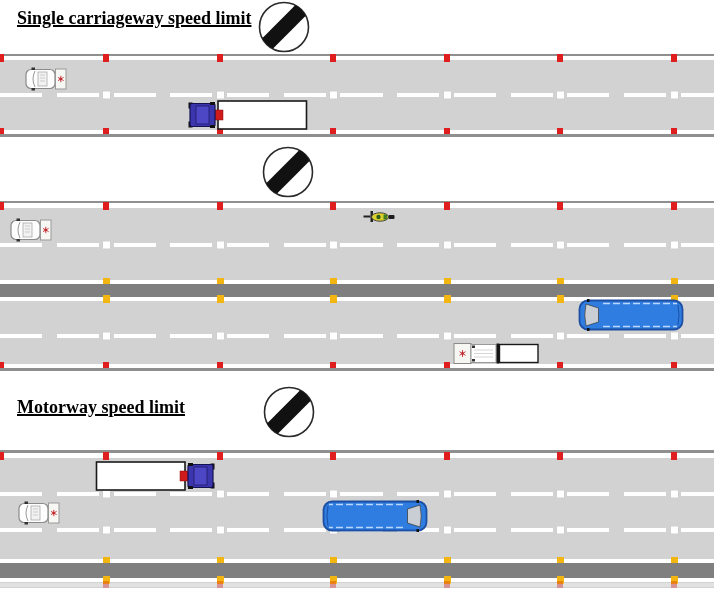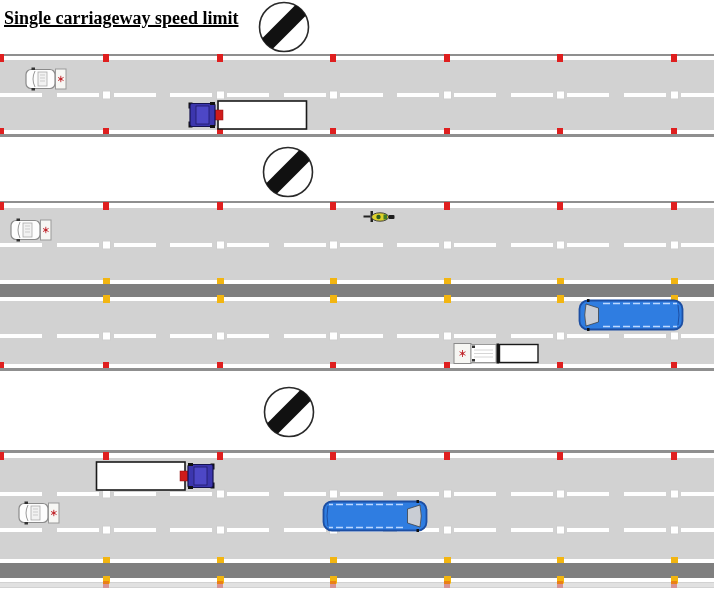--- a/index.html
+++ b/index.html
@@ -1,18 +1,18 @@
 <!DOCTYPE html>
 <html style="--asphalt: #d2d2d2; --central_reservation: #7f7f7f; --stud_red: #df1f1f; --stud_amber: #f2b511; --lane_marking: #ffffff; --hairline: #8f8f8f; --truck_cab_blue: #3c36ae; --trailer_coupling_red: #cf1b1b; --bus_blue: #2f7de1; --motorcycle_yellow: #ddd12b; --sign_stripe_black: #111111;"><head>
 <meta charset="utf-8">
 <style>
   html,body{margin:0;padding:0;background:#fff;}
   .stage{position:relative;width:714px;height:608px;background:#fff;overflow:hidden;
          font-family:"Liberation Serif", serif;}
-  .heading{position:absolute;left:4px;font-size:18px;font-weight:700;color:#000;
+  .heading{position:absolute;left:17px;font-size:18px;font-weight:700;color:#000;
            text-decoration:underline;text-decoration-thickness:2px;white-space:nowrap;}
   .sign{position:absolute;}
   .road{position:absolute;left:0;width:714px;background:var(--asphalt,#d2d2d2);overflow:hidden;}
   .hair{position:absolute;left:0;width:714px;background:var(--hairline,#8f8f8f);}
   .wline{position:absolute;left:0;width:714px;height:4px;background:var(--lane_marking,#fff);}
   .dash{position:absolute;left:0;width:714px;height:4px;
         background:repeating-linear-gradient(90deg,#fff 0 42px,rgba(255,255,255,0) 42px 56.75px);}
   .resv{position:absolute;left:0;width:714px;background:var(--central_reservation,#7f7f7f);}
   .stud{position:absolute;top:50%;transform:translateY(-50%);}
   .stud-red{width:6px;height:8px;background:var(--stud_red,#df1f1f);}
@@ -195,20 +195,21 @@
         <use href="#sym-moto"></use>
       </svg>
     <svg class="veh" style="left:578px;top:98px" width="106" height="32" viewBox="0 0 106 32">
         <use href="#sym-bus"></use>
       </svg>
     <svg class="veh" style="left:453px;top:141px" width="86" height="23" viewBox="0 0 86 23">
         <use href="#sym-minitruck"></use>
       </svg>
   </div>
 
+  <div class="heading" style="top:397px">Motorway speed limit</div>
   <svg class="sign" style="left:262px;top:385px" width="54" height="54" viewBox="0 0 54 54">
       <use href="#sym-nsl"></use>
     </svg>
 
   <div class="road" style="top:450px;height:138px">
     <div class="hair" style="top:0;height:3px"></div>
     <div class="wline" style="top:3px;height:5px">
         <span class="stud stud-red" style="left: -2px;"></span>
         <span class="stud stud-red" style="left: 103px;"></span>
         <span class="stud stud-red" style="left: 217px;"></span>

